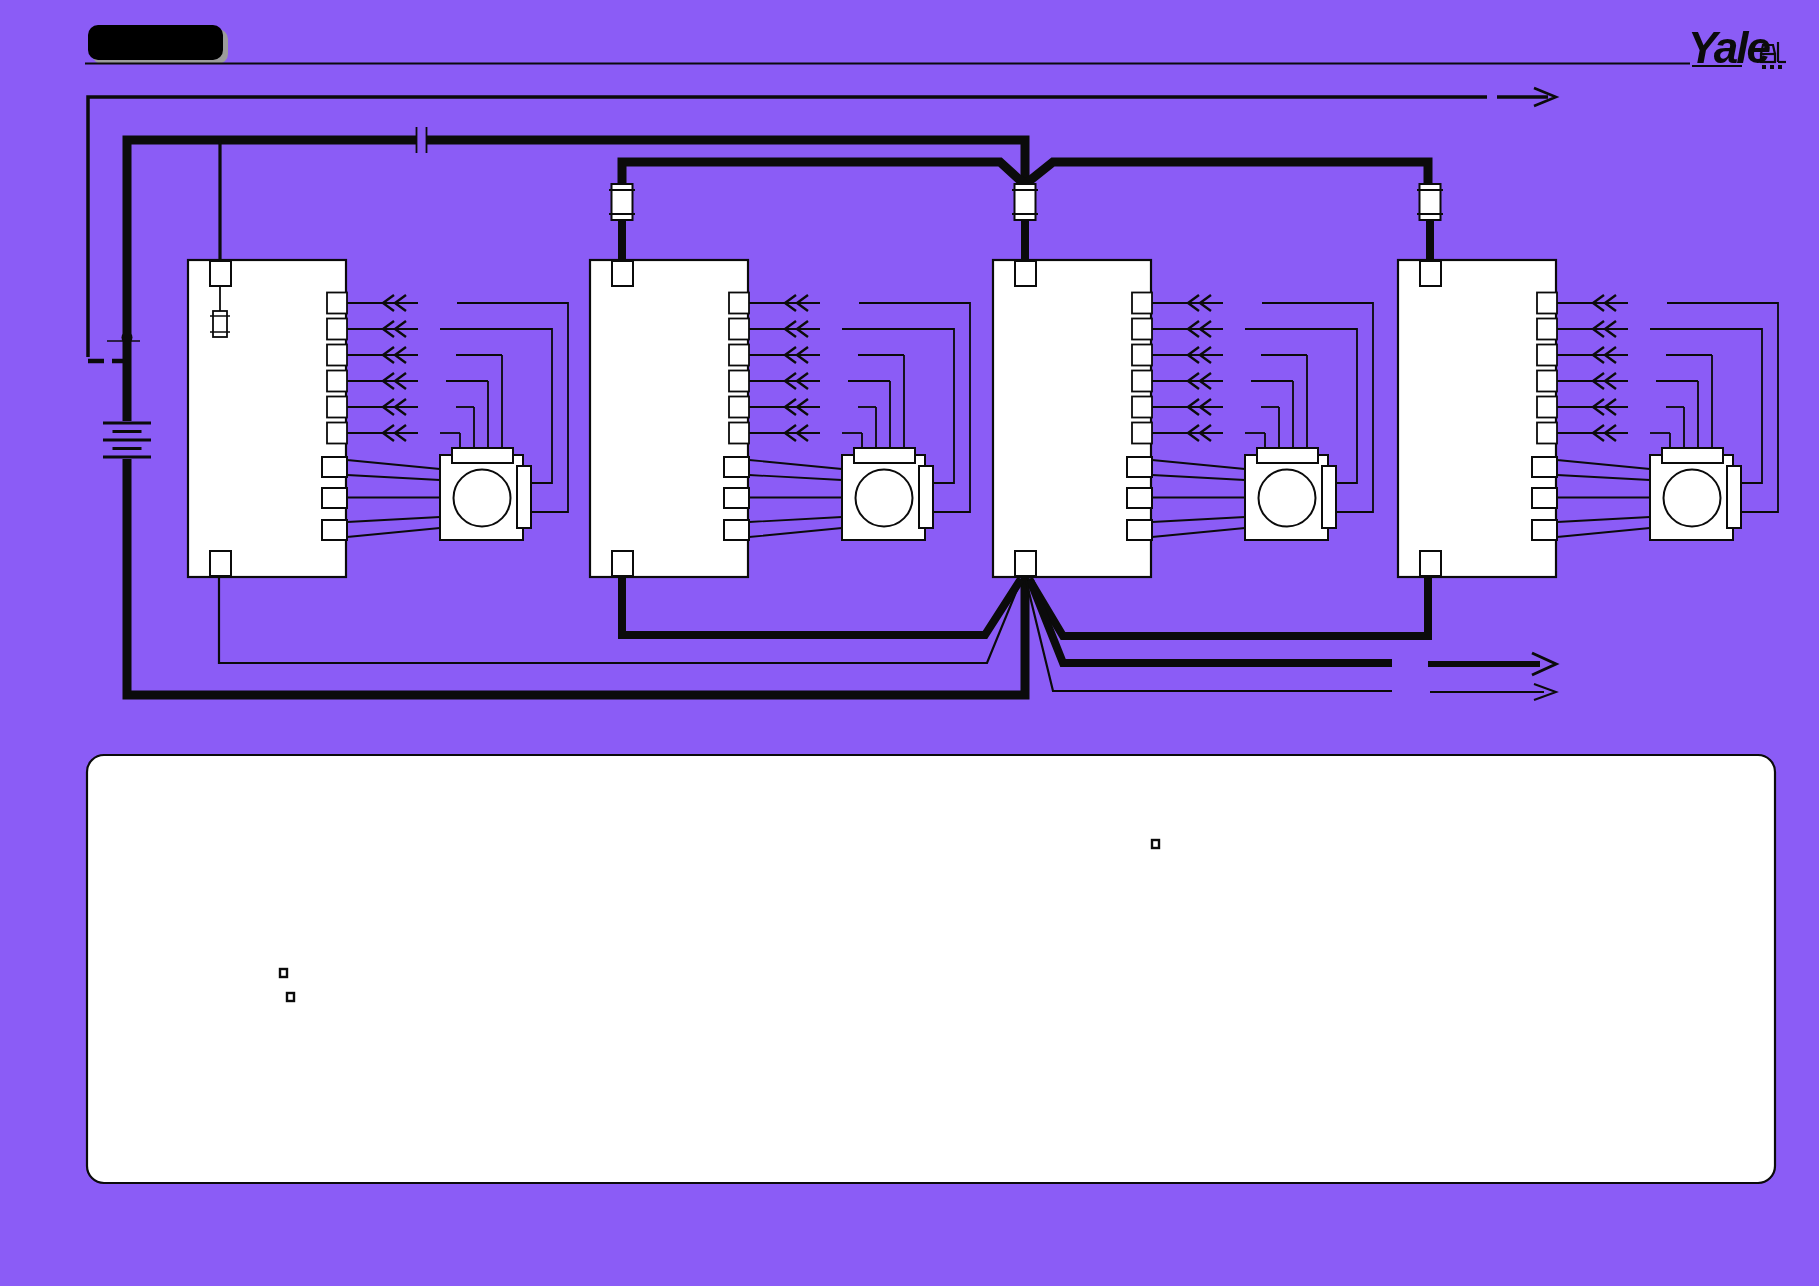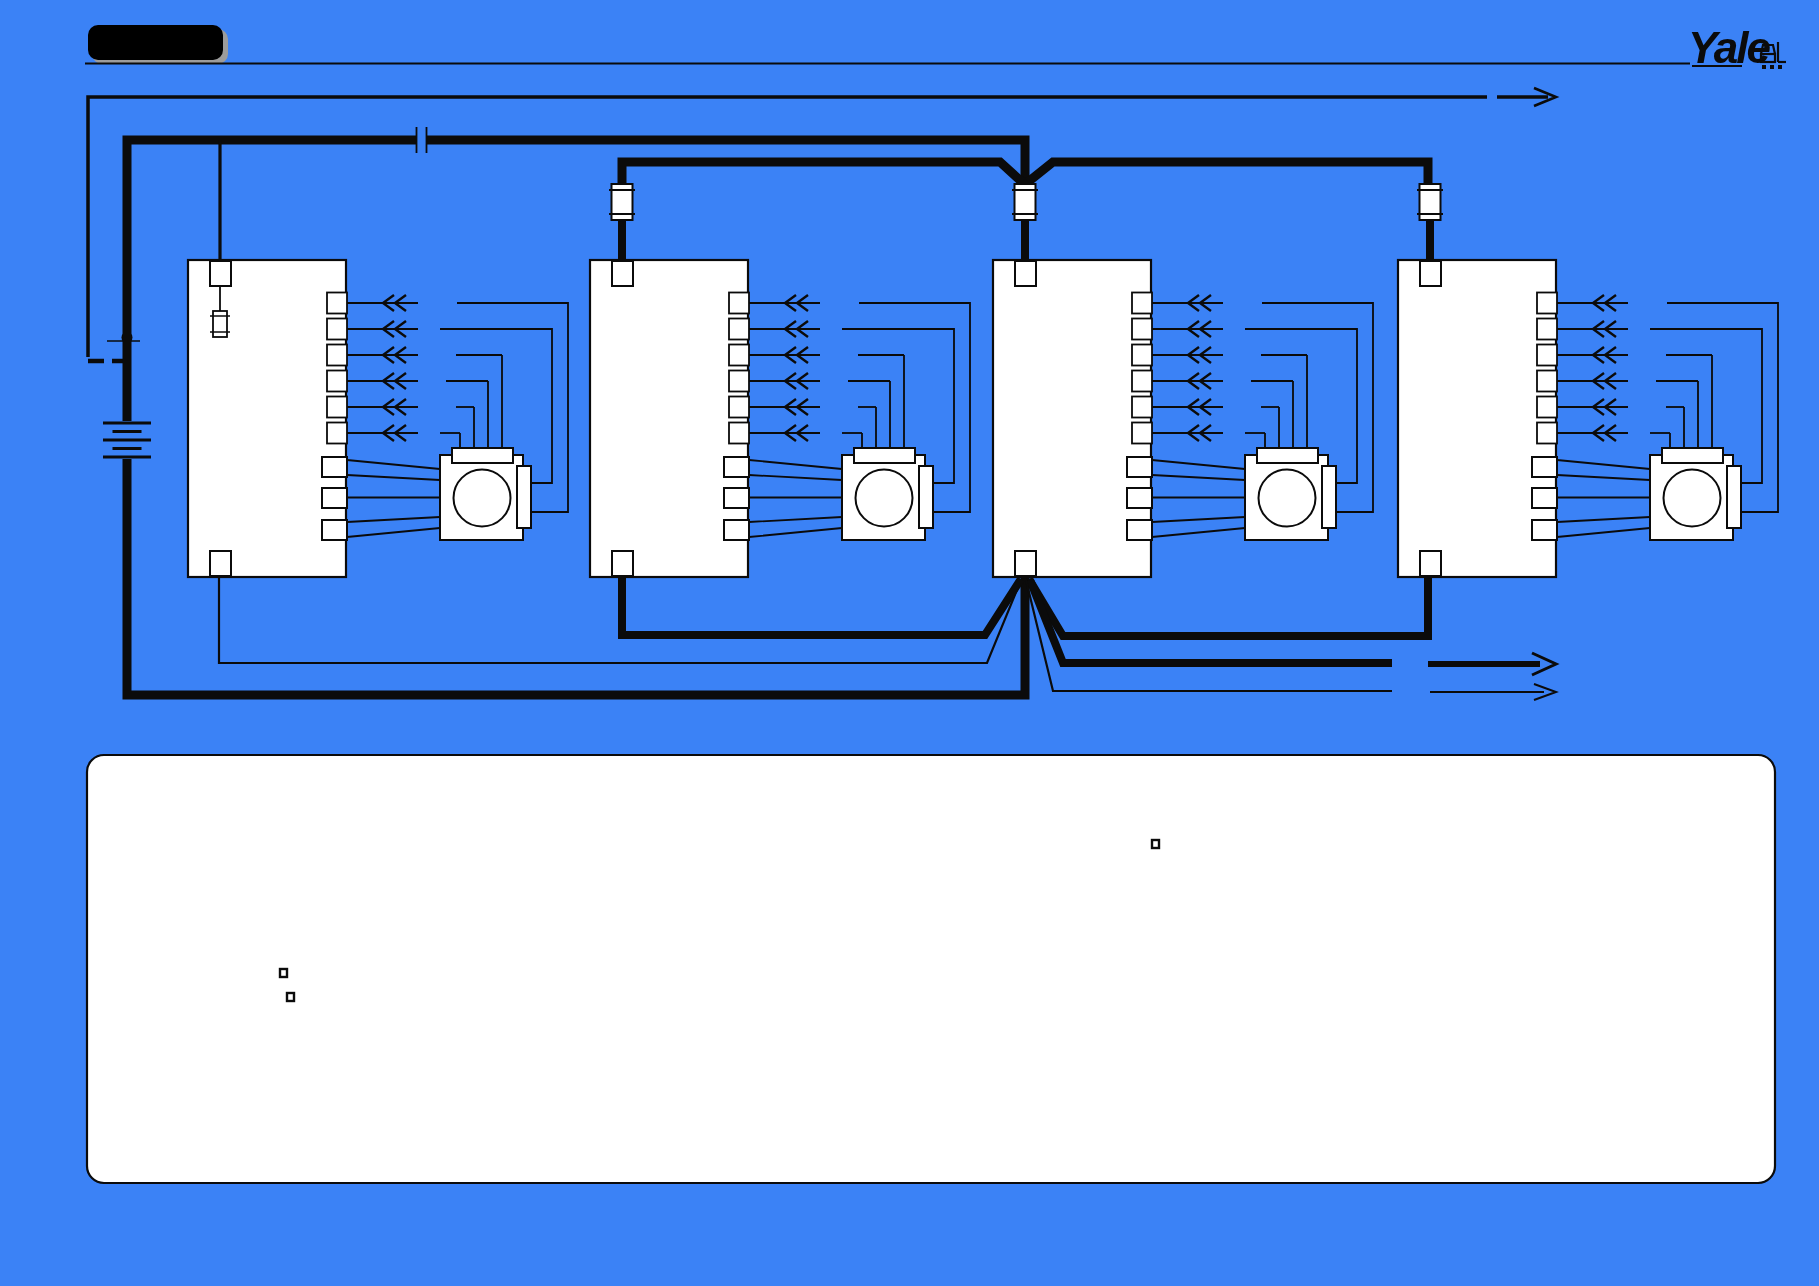--- a/index.html
+++ b/index.html
@@ -1,16 +1,16 @@
 <!DOCTYPE html>
 <html><head>
 <meta charset="utf-8">
 <style>
   html,body{margin:0;padding:0;background:#fff;}
-  .page{position:relative;width:1819px;height:1286px;background:#3b82f6;overflow:hidden;
+  .page{position:relative;width:1819px;height:1286px;background:#8b5cf6;overflow:hidden;
         font-family:"Liberation Sans", sans-serif;text-align:right;}
   svg{display:block;}
   .brand-text{font-family:"Liberation Sans", sans-serif;font-weight:bold;font-style:italic;
               font-size:44px;letter-spacing:-2px;fill:#0b0b0b;}
 </style>
 </head>
 <body>
 
 <div class="page">
 <svg width="1819" height="1286" viewBox="0 0 1819 1286" xmlns="http://www.w3.org/2000/svg">

